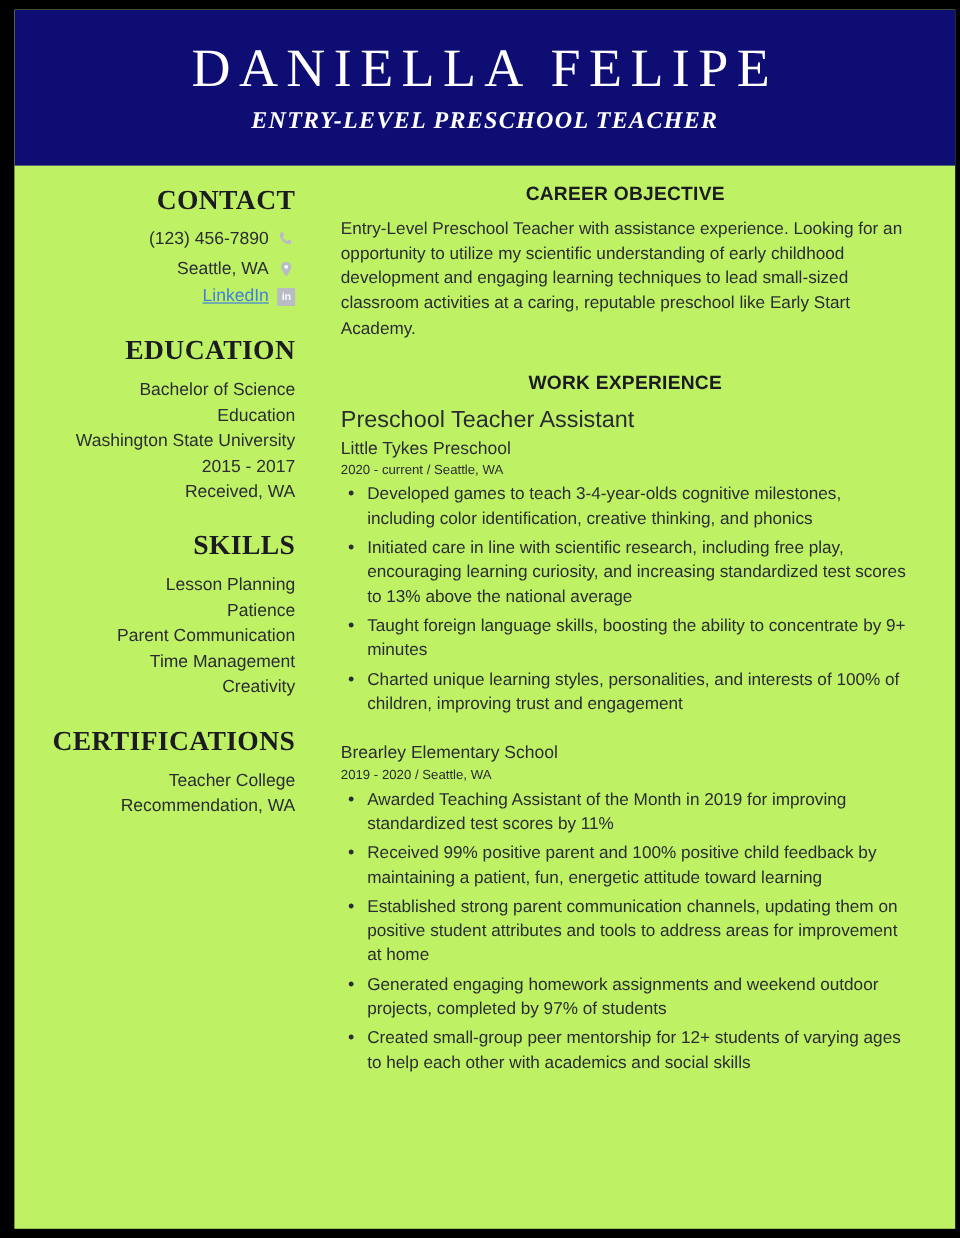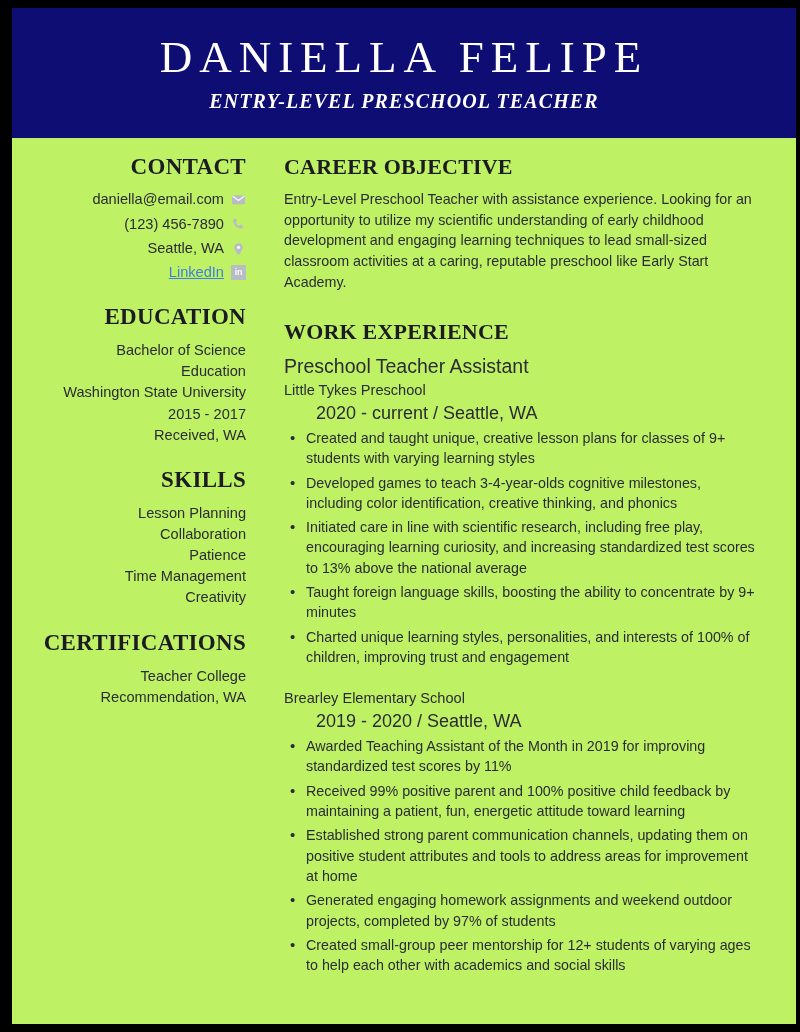--- a/index.html
+++ b/index.html
@@ -131,26 +131,27 @@
   }
 
   .side-line {
     font-size: 14.6px;
     color: #2b2b33;
     line-height: 1.45;
   }
 
   
   .main-heading {
-    font-family: Liberation Serif, serif;
+    font-family: Liberation Sans, sans-serif;
     font-weight: 700;
-    font-size: 22px;
+    font-size: 16px;
     color: #1b1b21;
     letter-spacing: 0.2px;
     margin-bottom: 9px;
+    text-align: center;
   }
 
   .objective-text {
     font-size: 14.3px;
     color: #2b2b33;
     line-height: 1.45;
   }
 
   .section-spacer { height: 26px; }
 
@@ -163,25 +164,24 @@
     margin-bottom: 2px;
   }
 
   .job-company {
     font-size: 14.6px;
     color: #2b2b33;
     line-height: 1.35;
   }
 
   .job-meta {
-    font-size: 18px;
+    font-size: 11px;
     color: #2b2b33;
     line-height: 1.35;
     margin-bottom: 3px;
-    margin-left: 32px;
   }
 
   .bullets { list-style: none; }
 
   .bullets li {
     position: relative;
     font-size: 14.3px;
     color: #2b2b33;
     line-height: 1.42;
     padding-left: 22px;
@@ -209,29 +209,20 @@
     <div class="header-title">ENTRY-LEVEL PRESCHOOL TEACHER</div>
   </div>
 
   <div class="body-wrap">
 
     <div class="sidebar">
 
       <div class="side-block contact">
         <div class="side-heading">CONTACT</div>
 
-        <div class="contact-row">
-          <span class="contact-text">daniella@email.com</span>
-          <span class="cicon">
-            <svg width="15" height="15" viewBox="0 0 16 16">
-                <rect x="1" y="3.5" width="14" height="9.5" rx="1" fill="currentColor"></rect>
-                <path d="M1.6 4.3 L8 9.1 L14.4 4.3" stroke="#fafafa" stroke-width="1.1" fill="none"></path>
-              </svg>
-          </span>
-        </div>
 
         <div class="contact-row">
           <span class="contact-text">(123) 456-7890</span>
           <span class="cicon">
             <svg width="15" height="15" viewBox="0 0 16 16">
                 <path d="M4.2 1.6c1 0 1.3.4 1.7 1.5.4 1 .2 1.4-.4 1.9-.5.4-.5.7-.2 1.3.5 1.1 1.5 2.2 2.6 2.9.6.4.9.3 1.3-.2.5-.6.9-.8 1.9-.4 1.1.4 1.5.7 1.5 1.7 0 1.2-1 2.1-2.3 2.1-3.6 0-8-4.6-8-8.3 0-1.3.9-2.5 1.9-2.5z" fill="currentColor"></path>
               </svg>
           </span>
         </div>
 
@@ -258,22 +249,22 @@
         <div class="side-line">Bachelor of Science</div>
         <div class="side-line">Education</div>
         <div class="side-line">Washington State University</div>
         <div class="side-line">2015 - 2017</div>
         <div class="side-line">Received, WA</div>
       </div>
 
       <div class="side-block">
         <div class="side-heading">SKILLS</div>
         <div class="side-line">Lesson Planning</div>
-        <div class="side-line">Collaboration</div>
         <div class="side-line">Patience</div>
+        <div class="side-line">Parent Communication</div>
         <div class="side-line">Time Management</div>
         <div class="side-line">Creativity</div>
       </div>
 
       <div class="side-block">
         <div class="side-heading">CERTIFICATIONS</div>
         <div class="side-line">Teacher College</div>
         <div class="side-line">Recommendation, WA</div>
       </div>
 
@@ -289,21 +280,20 @@
       <div class="section-spacer"></div>
 
       <div>
         <div class="main-heading">WORK EXPERIENCE</div>
 
         <div class="job">
           <div class="job-title">Preschool Teacher Assistant</div>
           <div class="job-company">Little Tykes Preschool</div>
           <div class="job-meta">2020 - current  /  Seattle, WA</div>
           <ul class="bullets">
-            <li>Created and taught unique, creative lesson plans for classes of 9+ students with varying learning styles</li>
             <li>Developed games to teach 3-4-year-olds cognitive milestones, including color identification, creative thinking, and phonics</li>
             <li>Initiated care in line with scientific research, including free play, encouraging learning curiosity, and increasing standardized test scores to 13% above the national average</li>
             <li>Taught foreign language skills, boosting the ability to concentrate by 9+ minutes</li>
             <li>Charted unique learning styles, personalities, and interests of 100% of children, improving trust and engagement</li>
           </ul>
         </div>
 
         <div class="job-gap"></div>
 
         <div class="job">

